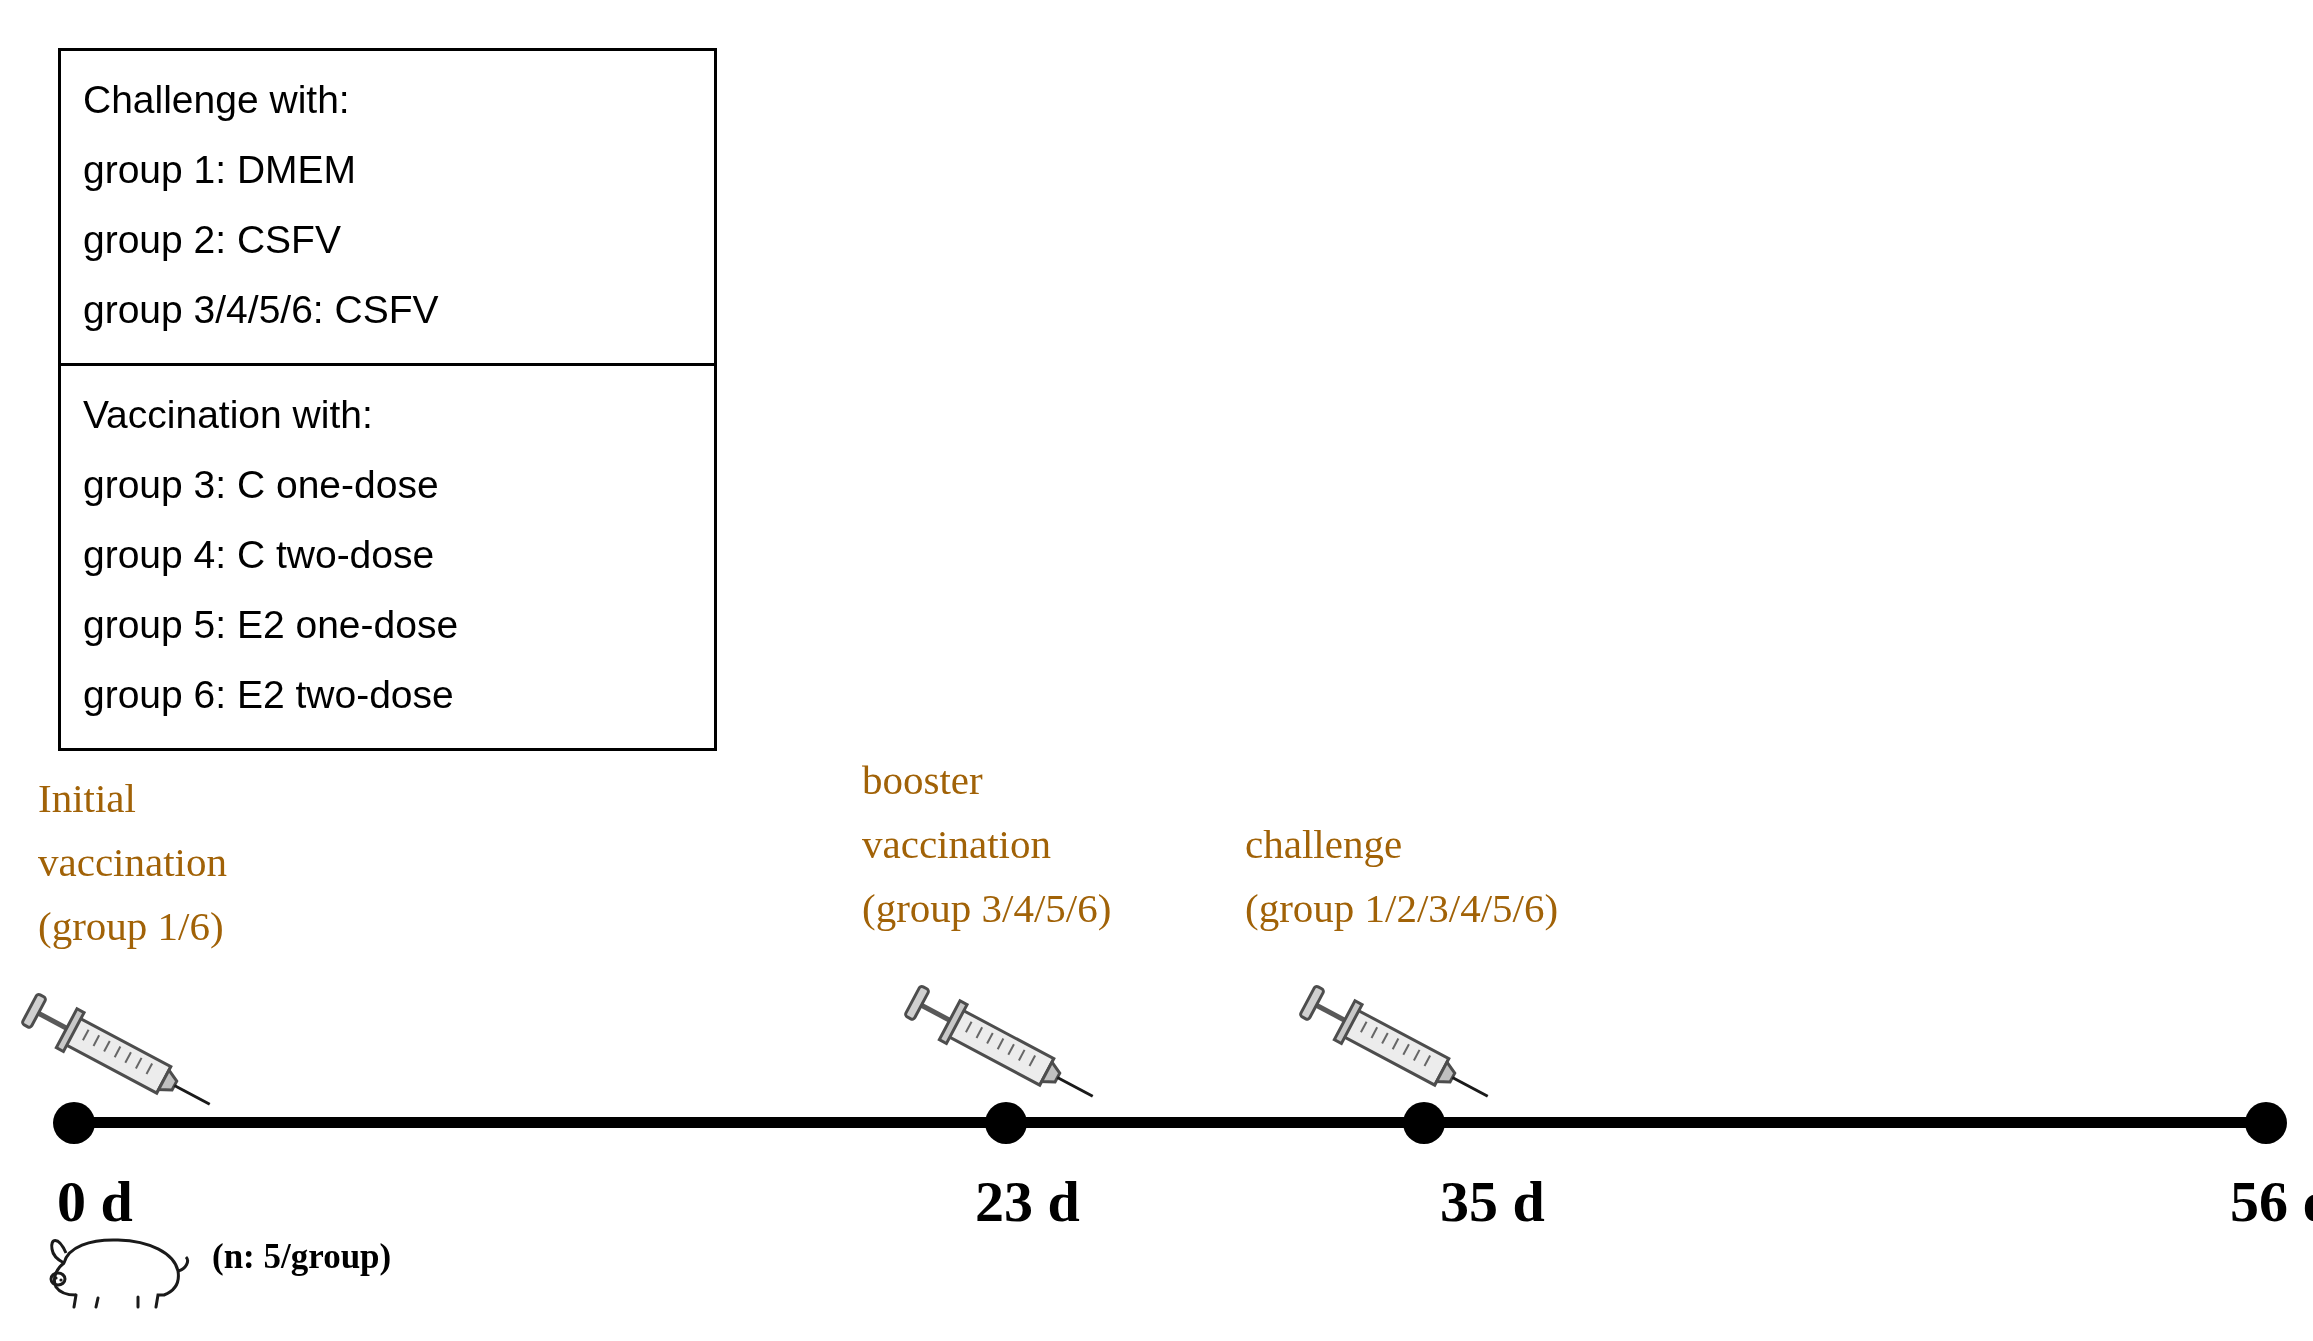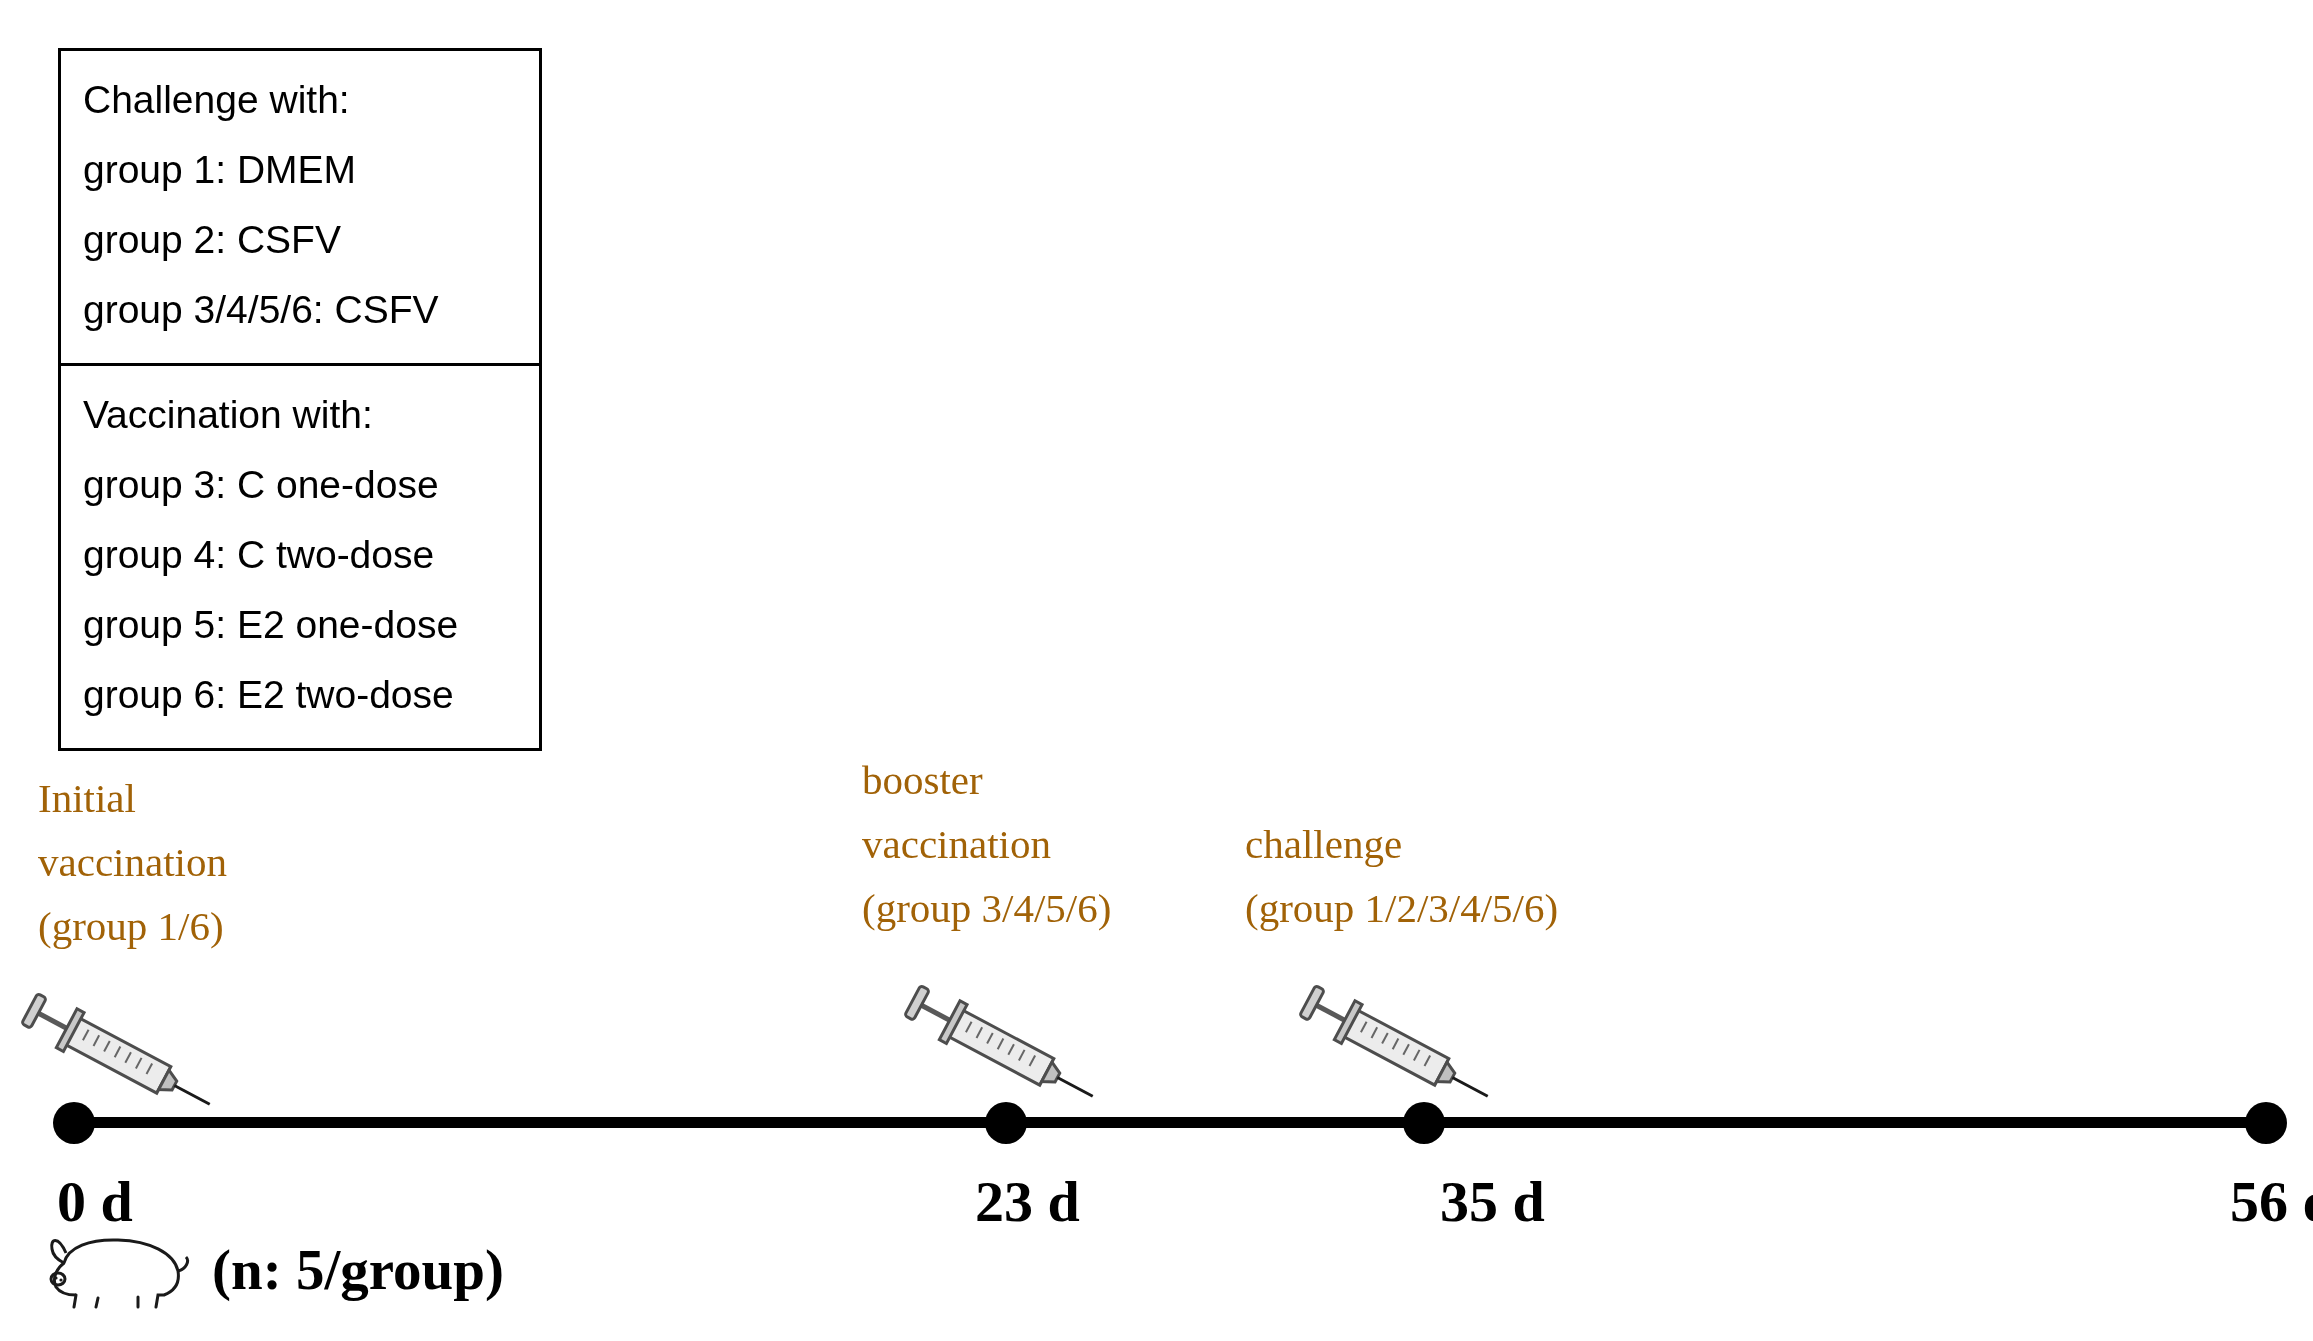--- a/index.html
+++ b/index.html
@@ -13,21 +13,21 @@
     position: relative;
     font-family: "Liberation Sans", sans-serif;
     overflow: hidden;
   }
 
   
   #legend-box {
     position: absolute;
     left: 58px;
     top: 48px;
-    width: 484px;
+    width: 659px;
     border: 3px solid #000;
     box-sizing: border-box;
     background: #fff;
   }
   .legend-section {
     padding: 14px 22px 18px 22px;
   }
   .legend-section.top {
     border-bottom: 3px solid #000;
   }
@@ -101,21 +101,21 @@
     position: absolute;
     left: 38px;
     top: 1227px;
   }
   #n-label {
     position: absolute;
     left: 212px;
     top: 1237px;
     font-family: "Liberation Serif", serif;
     font-weight: bold;
-    font-size: 57px;
+    font-size: 35px;
     color: #000;
     white-space: nowrap;
     text-align: center;
   }
 </style>
 </head>
 <body>
 
 <div id="legend-box">
   <div class="legend-section top">

